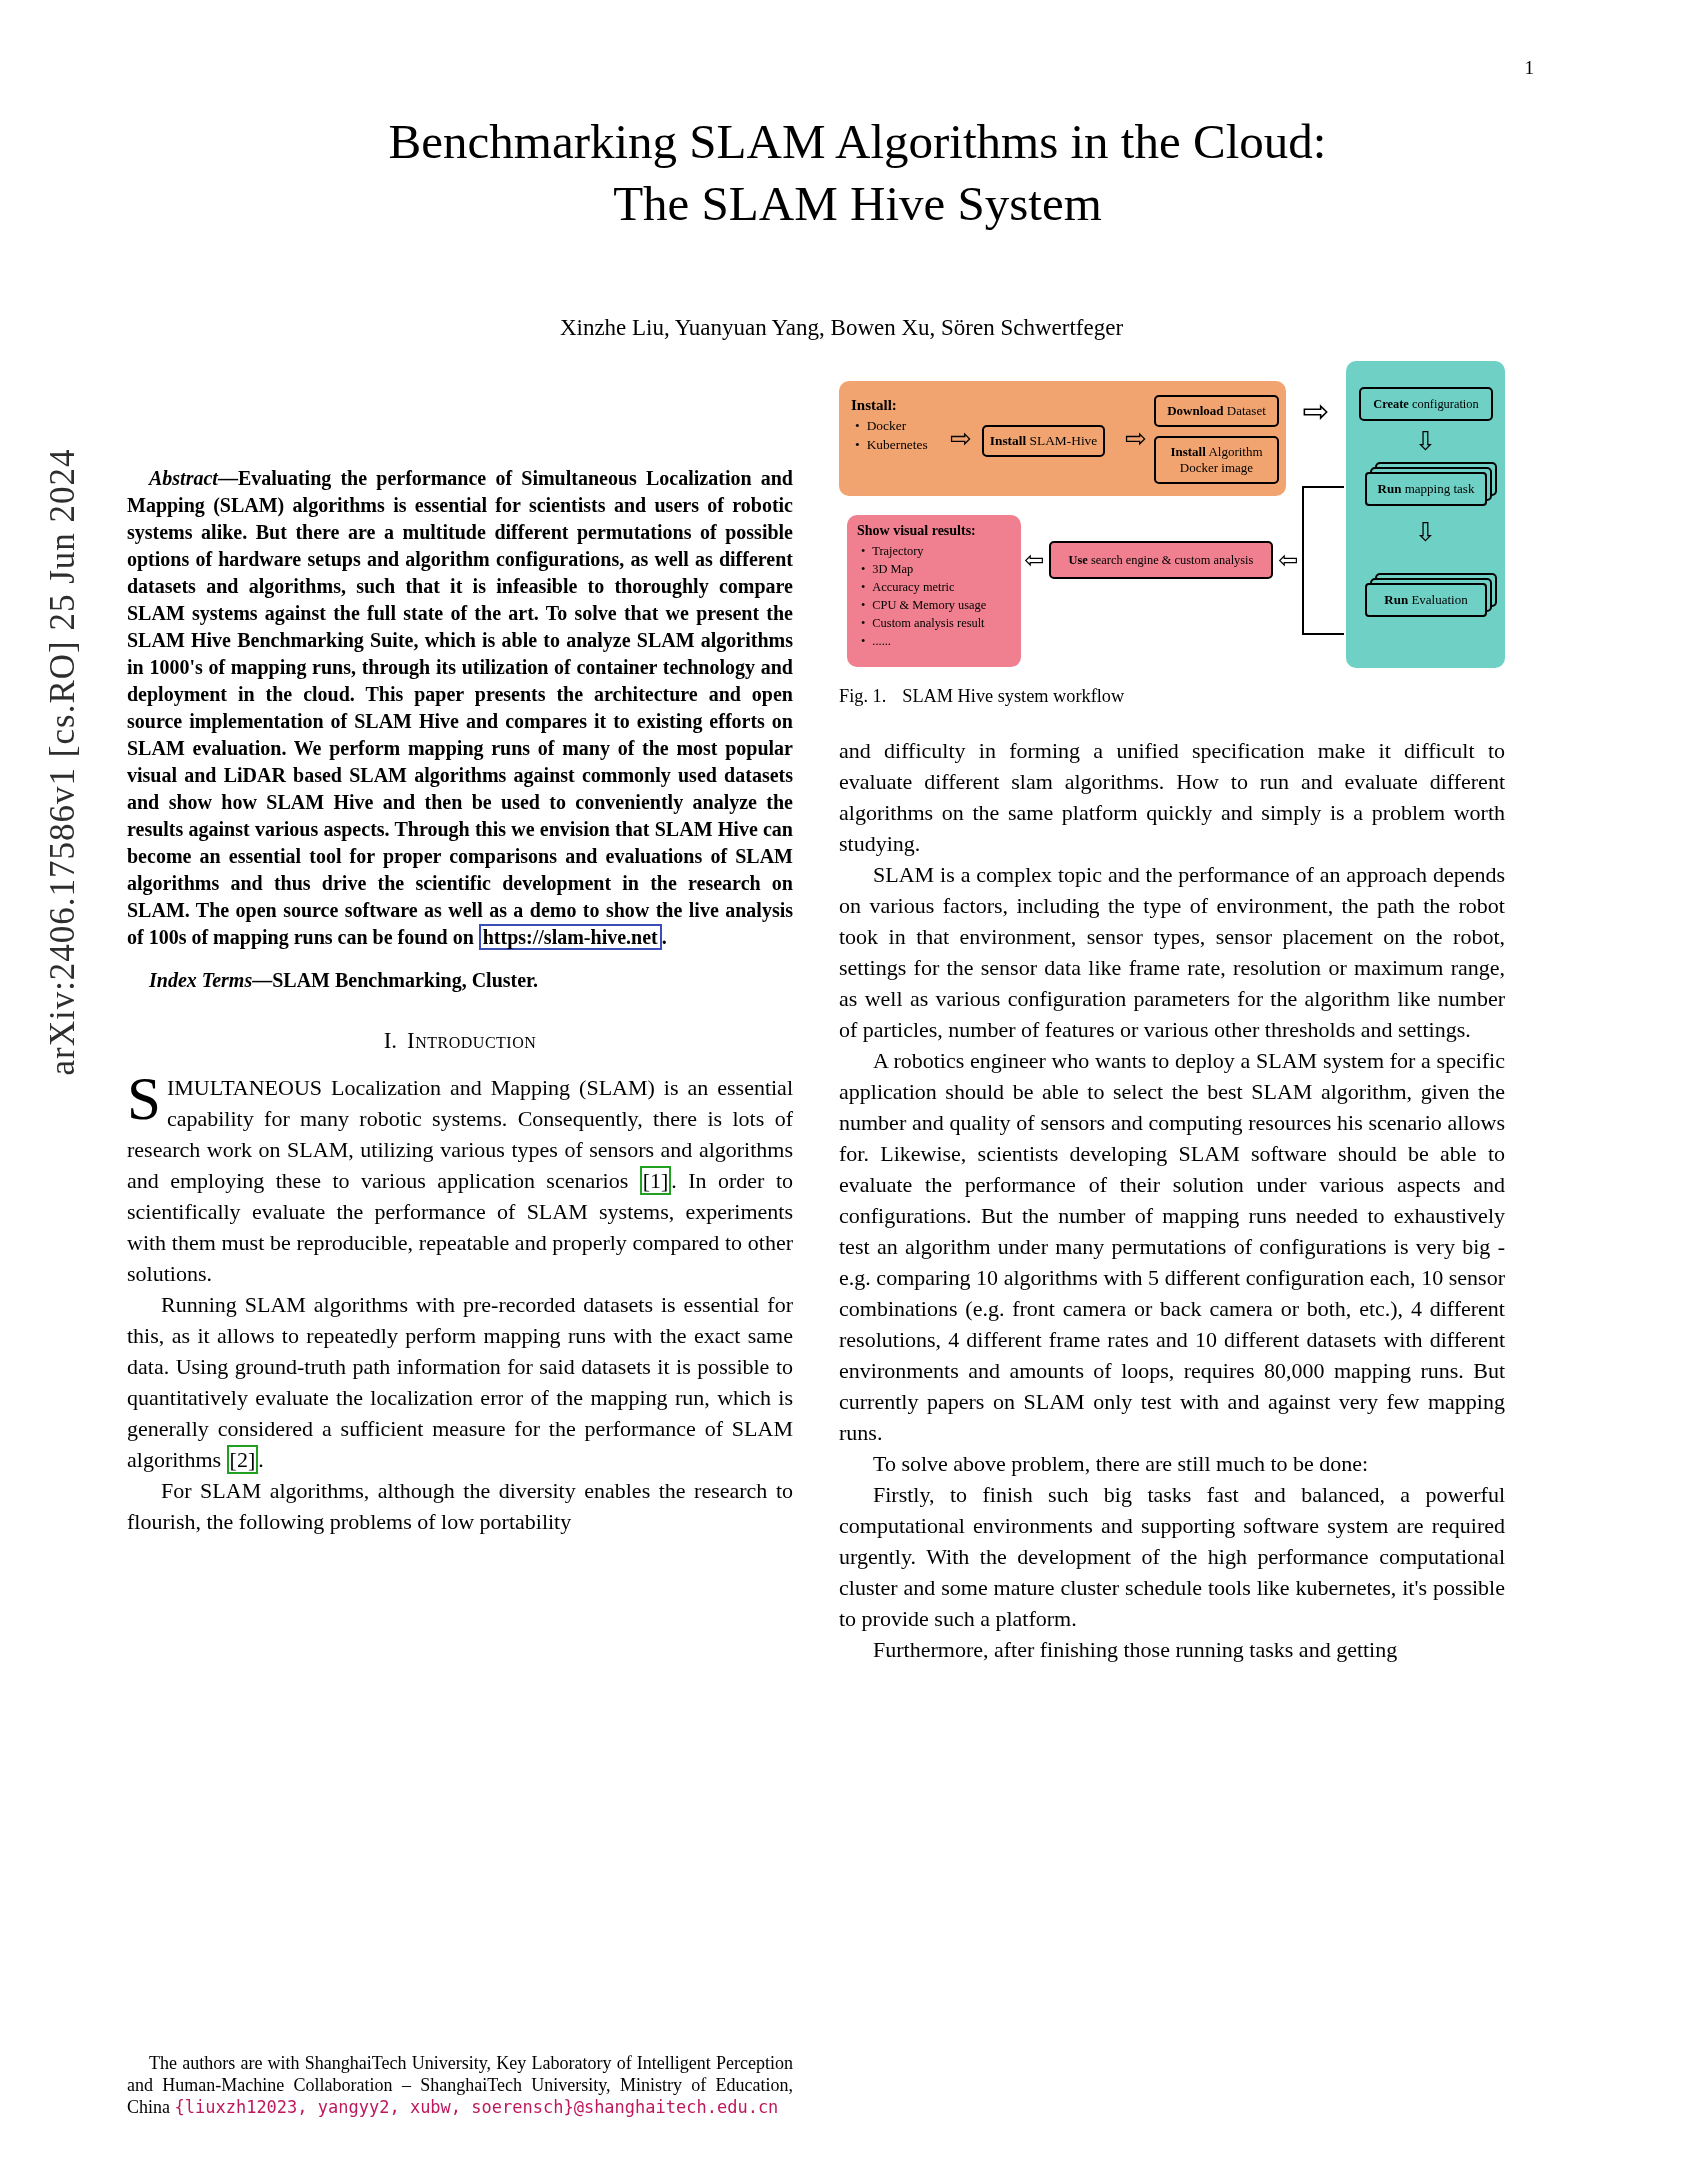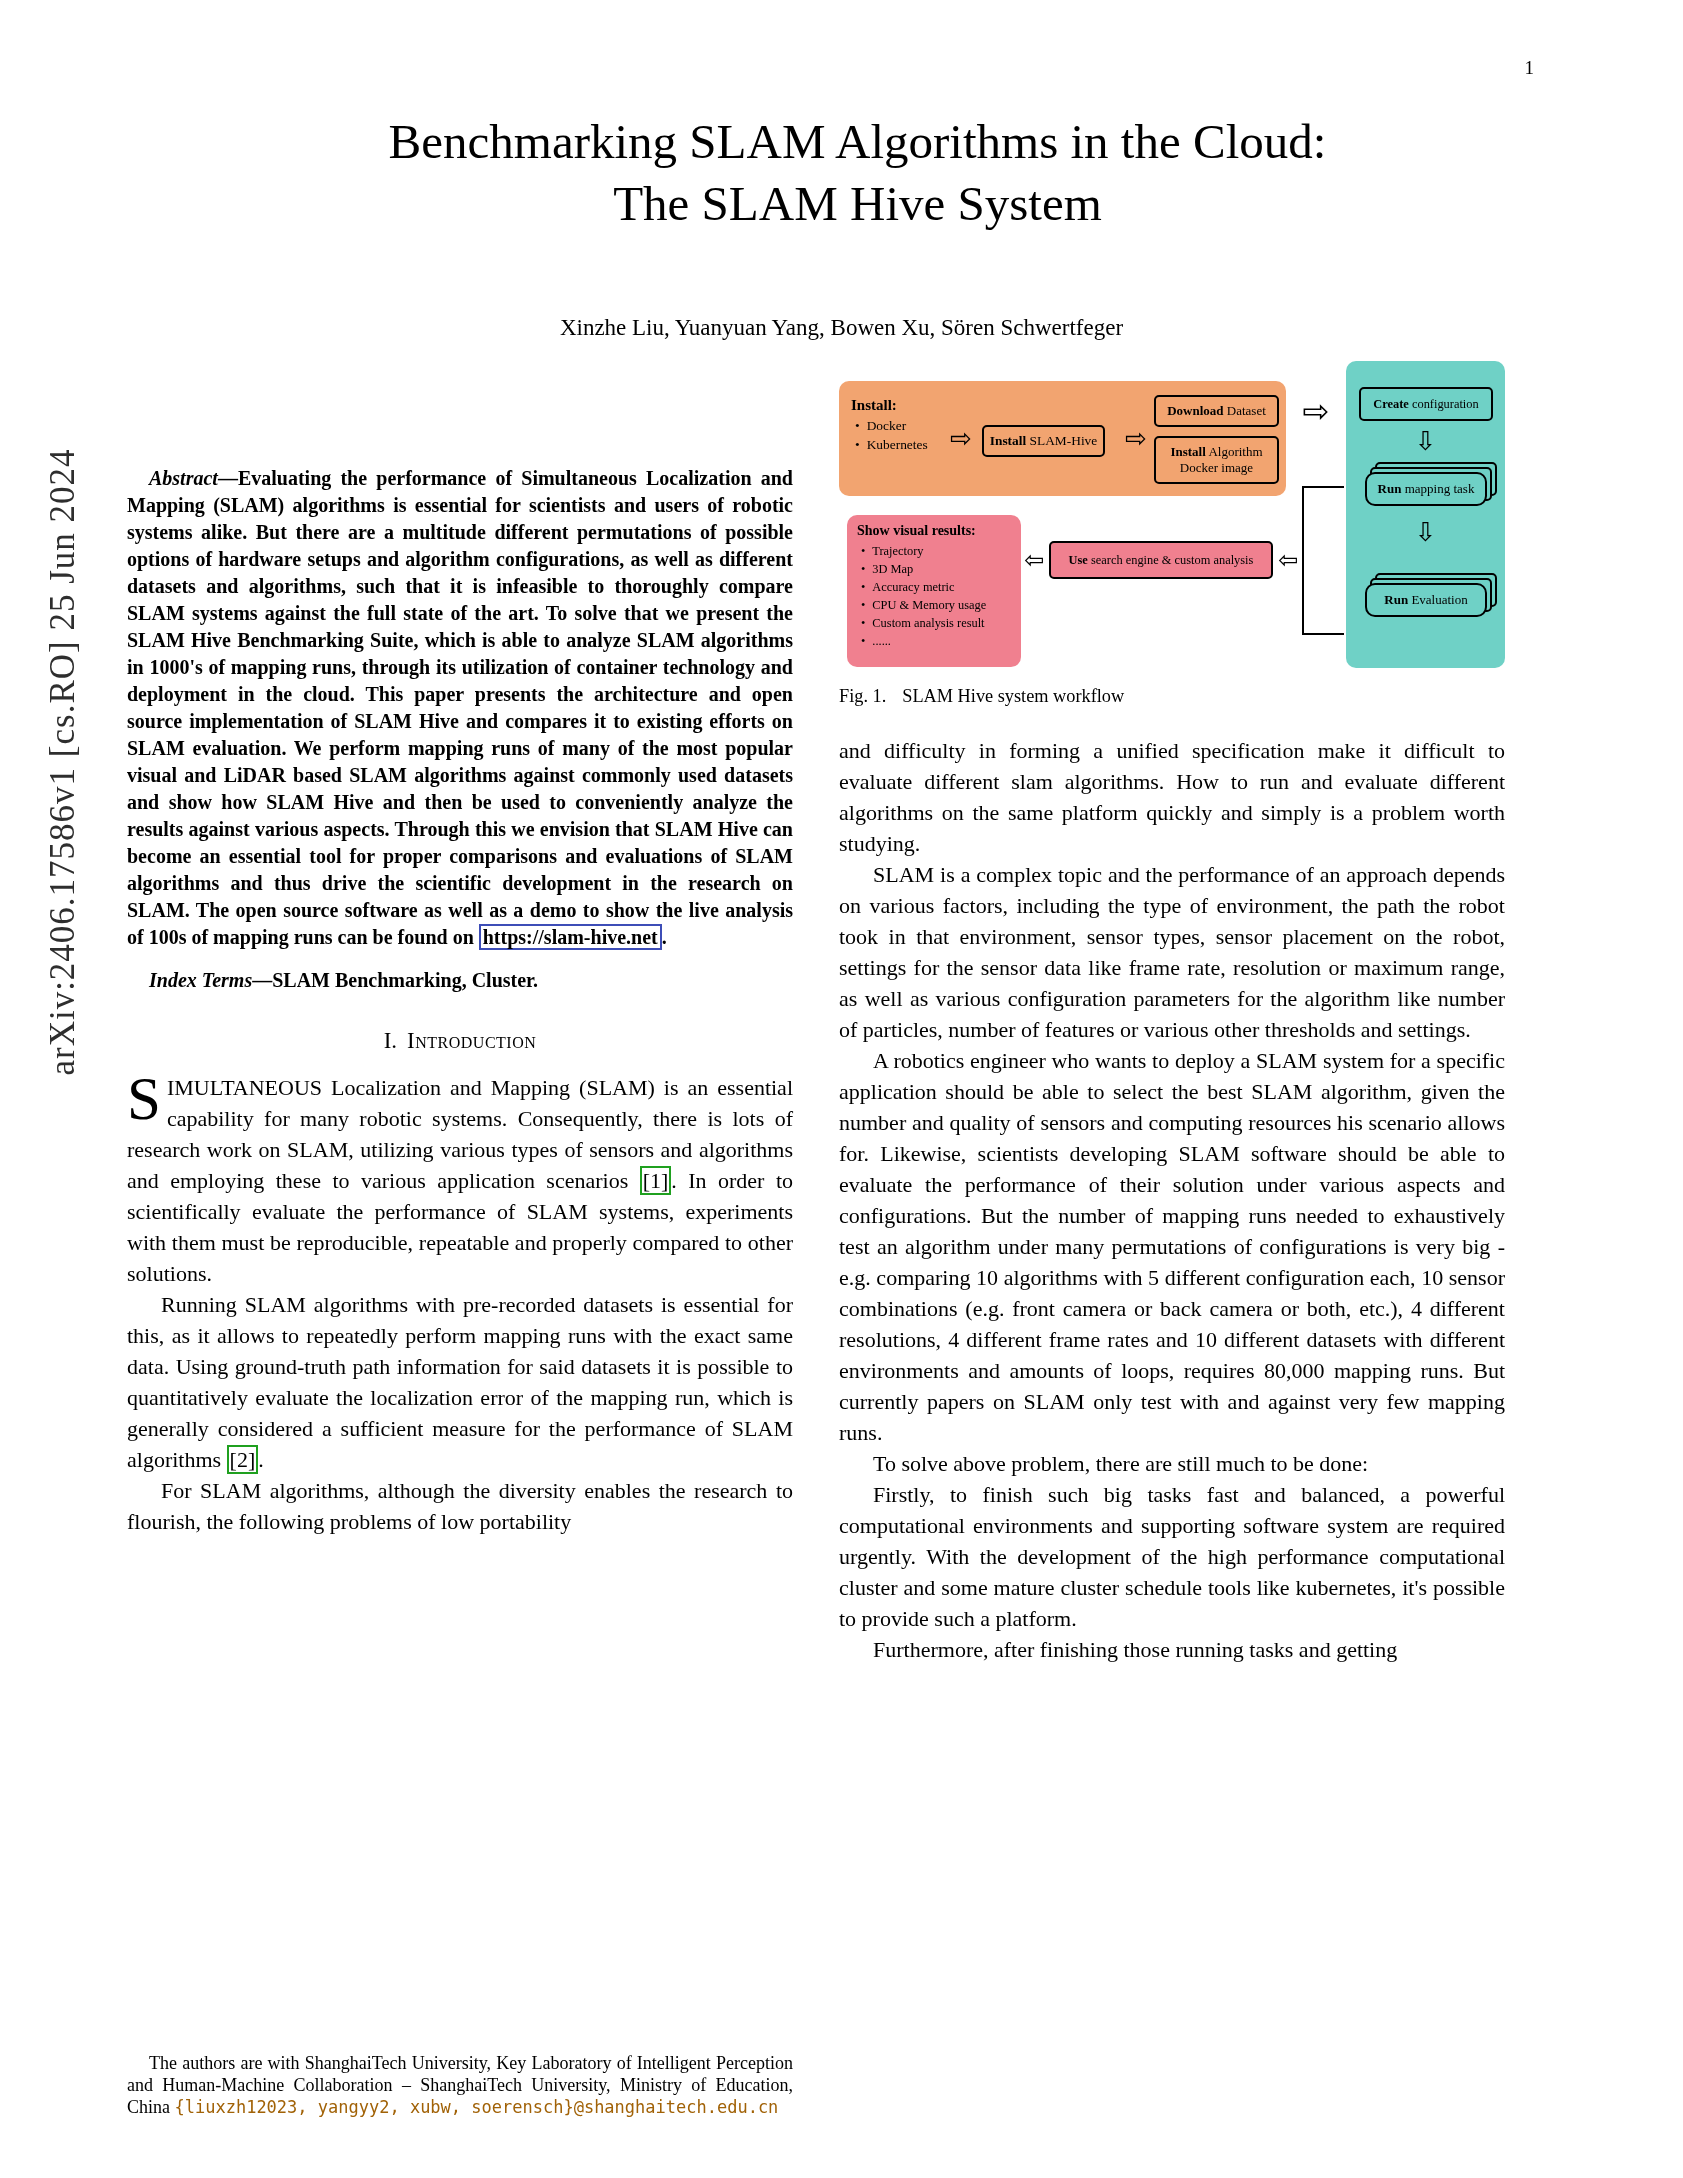--- a/index.html
+++ b/index.html
@@ -70,21 +70,21 @@
 
   .cite {
     border:2px solid #1fa01f; padding:0 1px;
     color:#000; text-decoration:none;
   }
 
   .footnote {
     margin-top:auto; font-size:18px; line-height:22px;
     text-align:justify; text-indent:22px;
   }
-  .mono { font-family:"DejaVu Sans Mono", monospace; font-size:17px; color:#a16207; }
+  .mono { font-family:"DejaVu Sans Mono", monospace; font-size:17px; color:#be185d; }
 
   
   .figure { position:relative; width:666px; height:307px; flex:none; }
   .fig-region { position:absolute; border-radius:10px; }
   .fig-orange { left:0; top:20px; width:447px; height:115px; background:var(--fig-orange); }
   .fig-pink   { left:8px; top:154px; width:174px; height:152px; background:var(--fig-pink); }
   .fig-teal   { left:507px; top:0; width:159px; height:307px; background:var(--fig-teal); }
 
   .fbox {
     position:absolute; border:2px solid #000; border-radius:5px;
@@ -109,21 +109,21 @@
   .dl-box  { left:315px; top:14px; width:125px; height:32px; font-size:13px; }
   .alg-box { left:315px; top:55px; width:125px; height:48px; font-size:13px; }
   .create-box { left:13px; top:26px; width:134px; height:34px; font-size:12.4px; }
   .search-box { left:210px; top:180px; width:224px; height:38px; font-size:12.4px; }
 
   .stack { position:absolute; width:122px; height:34px; }
   .stack-runmap  { left:19px; top:111px; }
   .stack-runeval { left:19px; top:222px; }
   .stack .card {
     position:absolute; inset:0; z-index:3;
-    border:2px solid #000; border-radius:10px; background:var(--fig-teal);
+    border:2px solid #000; border-radius:4px; background:var(--fig-teal);
     display:flex; align-items:center; justify-content:center;
     font-size:13px; text-align:center;
   }
   .stack::before, .stack::after {
     content:""; position:absolute; inset:0;
     background:var(--fig-teal); border:2px solid #000; border-radius:5px;
   }
   .stack::before { transform:translate(5px,-5px); z-index:2; }
   .stack::after  { transform:translate(10px,-10px); z-index:1; }
 

